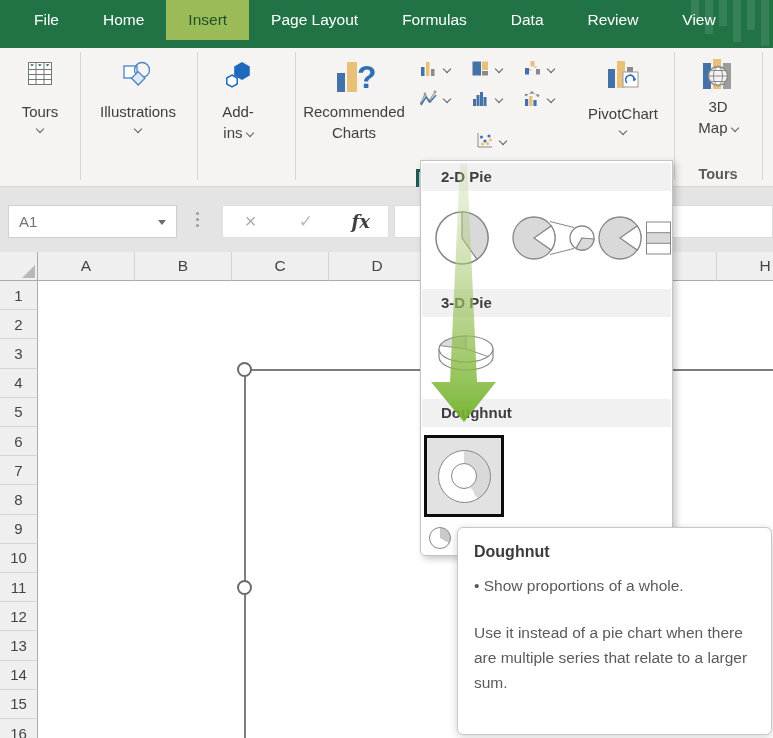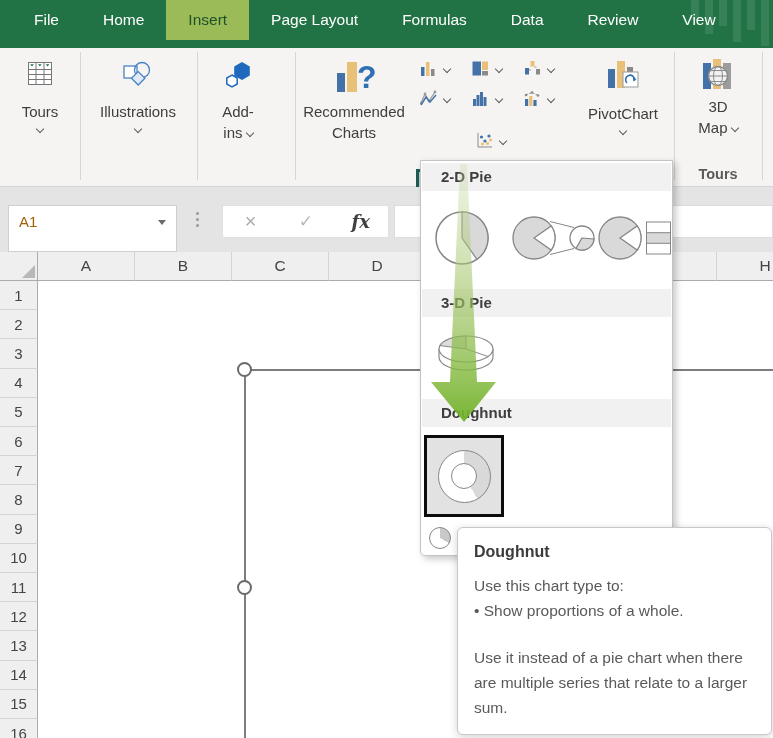--- a/index.html
+++ b/index.html
@@ -22,21 +22,21 @@
   .chev { display:inline-block; width:6px; height:6px; border-right:1.4px solid #5f5d5b; border-bottom:1.4px solid #5f5d5b; transform:rotate(45deg); vertical-align:2px; }
   .chev.solo { display:block; margin:4px auto 0; }
   .grouplbl { position:absolute; font-size:14.5px; color:#5a5a5a; text-align:center; }
   .mini { position:absolute; display:flex; align-items:center; gap:7px; }
   .pie-ribbon-btn { position:absolute; left:416px; top:121px; width:53px; height:35px; background:#c9c9c9; border:3px solid #1d5c54; display:flex; align-items:center; justify-content:center; gap:5px; }
   .pie20 { width:21px; height:21px; border-radius:50%;
            background:conic-gradient(#3f6fa8 0deg 200deg, #7f7f7f 200deg 237deg, #e9c077 237deg 360deg); }
 
   
   .fbar { position:absolute; left:0; top:187px; width:773px; height:65px; background:#e4e4e4; }
-  .namebox { position:absolute; left:8px; top:18px; width:169px; height:47px; background:#fff; border:1px solid #cfcfcf; font-size:15px; color:#a16207; line-height:31px; padding-left:10px; }
+  .namebox { position:absolute; left:8px; top:18px; width:169px; height:33px; background:#fff; border:1px solid #cfcfcf; font-size:15px; color:#737373; line-height:31px; padding-left:10px; }
   .dd-arrow { position:absolute; right:10px; top:14px; width:0; height:0; border-left:4.5px solid transparent; border-right:4.5px solid transparent; border-top:5px solid #6b6b6b; }
   .grip { position:absolute; left:196px; top:25px; display:flex; flex-direction:column; gap:3px; }
   .grip i { width:3px; height:3px; border-radius:50%; background:#9a9a9a; }
   .fxbox { position:absolute; left:222px; top:18px; width:167px; height:33px; background:#fff; border:1px solid #e0e0e0; border-radius:2px; display:flex; align-items:center; }
   .fxbox .x  { width:56px; text-align:center; font-size:20px; color:#ababab; }
   .fxbox .ck { width:56px; text-align:center; font-size:17px; color:#b8b8b8; }
   .fxbox .fx { width:55px; text-align:center; font-size:18px; color:#3f3f3f; font-family:"DejaVu Serif", serif; font-style:italic; font-weight:bold; }
   .ffield { position:absolute; left:394px; top:18px; width:379px; height:33px; background:#fff; border:1px solid #dcdcdc; }
 
   
@@ -364,16 +364,15 @@
       <stop offset="0" stop-color="#c7d9a0" stop-opacity="0.30"></stop>
       <stop offset="0.55" stop-color="#9cc25e" stop-opacity="0.65"></stop>
       <stop offset="1" stop-color="#72b32a" stop-opacity="0.95"></stop>
     </linearGradient>
   </defs>
   <path d="M40 6 L47 6 L57 224 L76 224 L44 264 L11 224 L30 224 Z" fill="url(#arrowGrad)"></path>
 </svg>
 
 <div class="tooltip">
   <h4>Doughnut</h4>
-  <p>Use this chart type to:</p>
   <p>• Show proportions of a whole.</p>
   <p class="second">Use it instead of a pie chart when there are multiple series that relate to a larger sum.</p>
 </div>
 
 </body></html>

